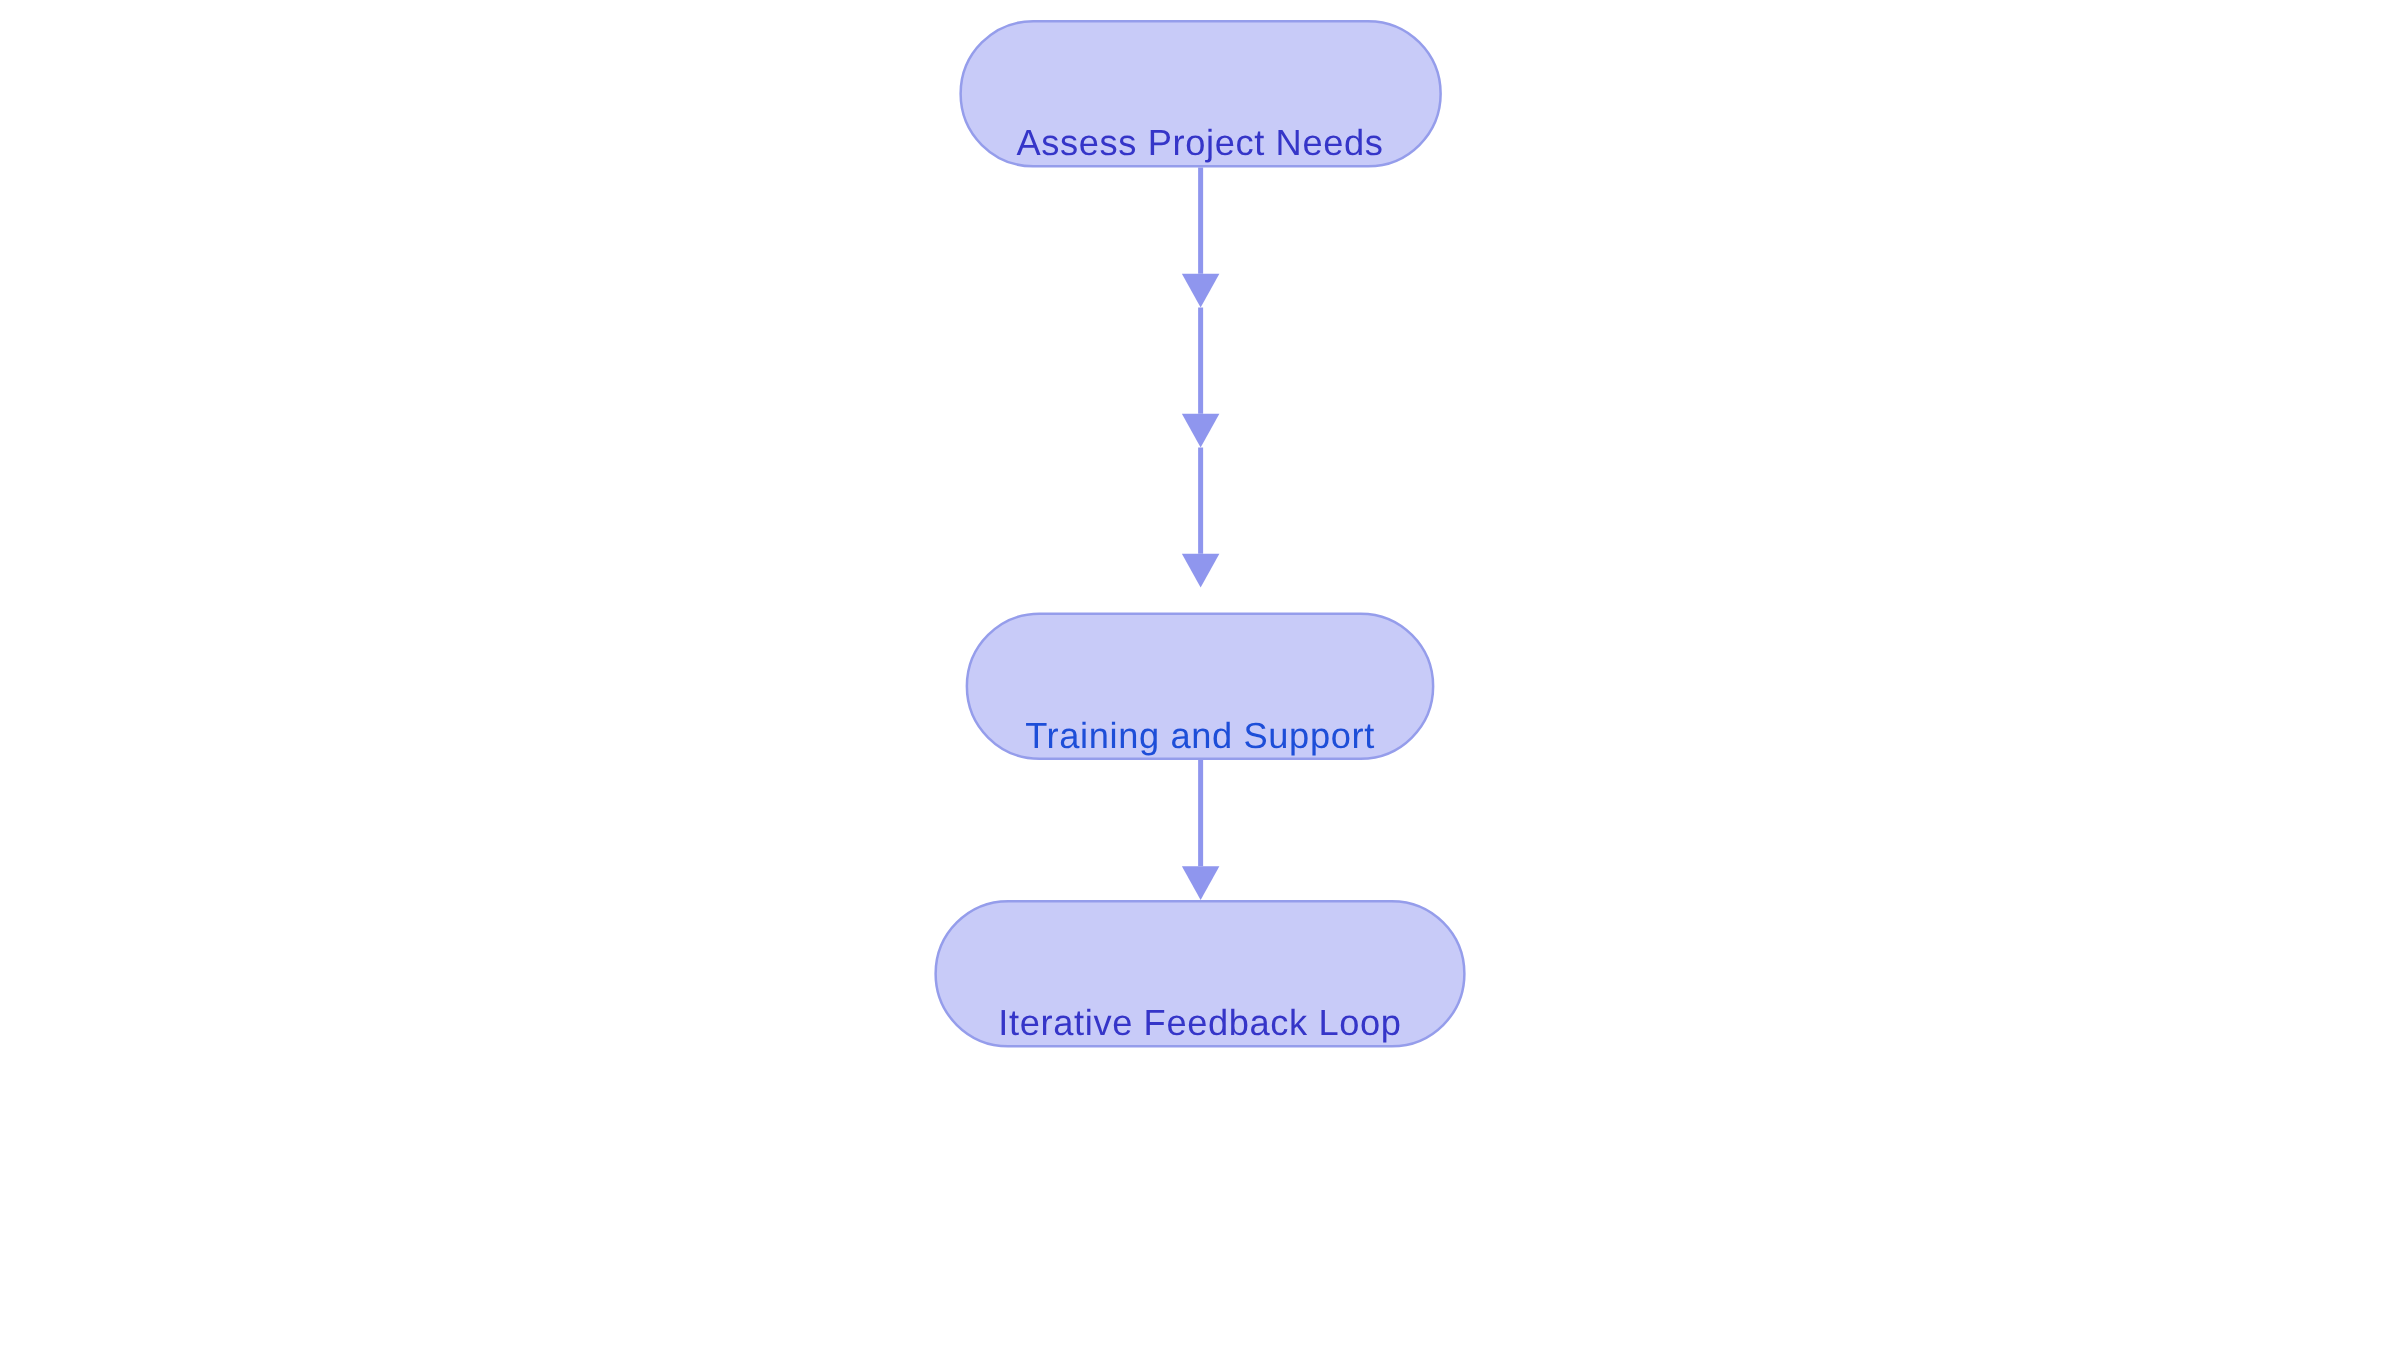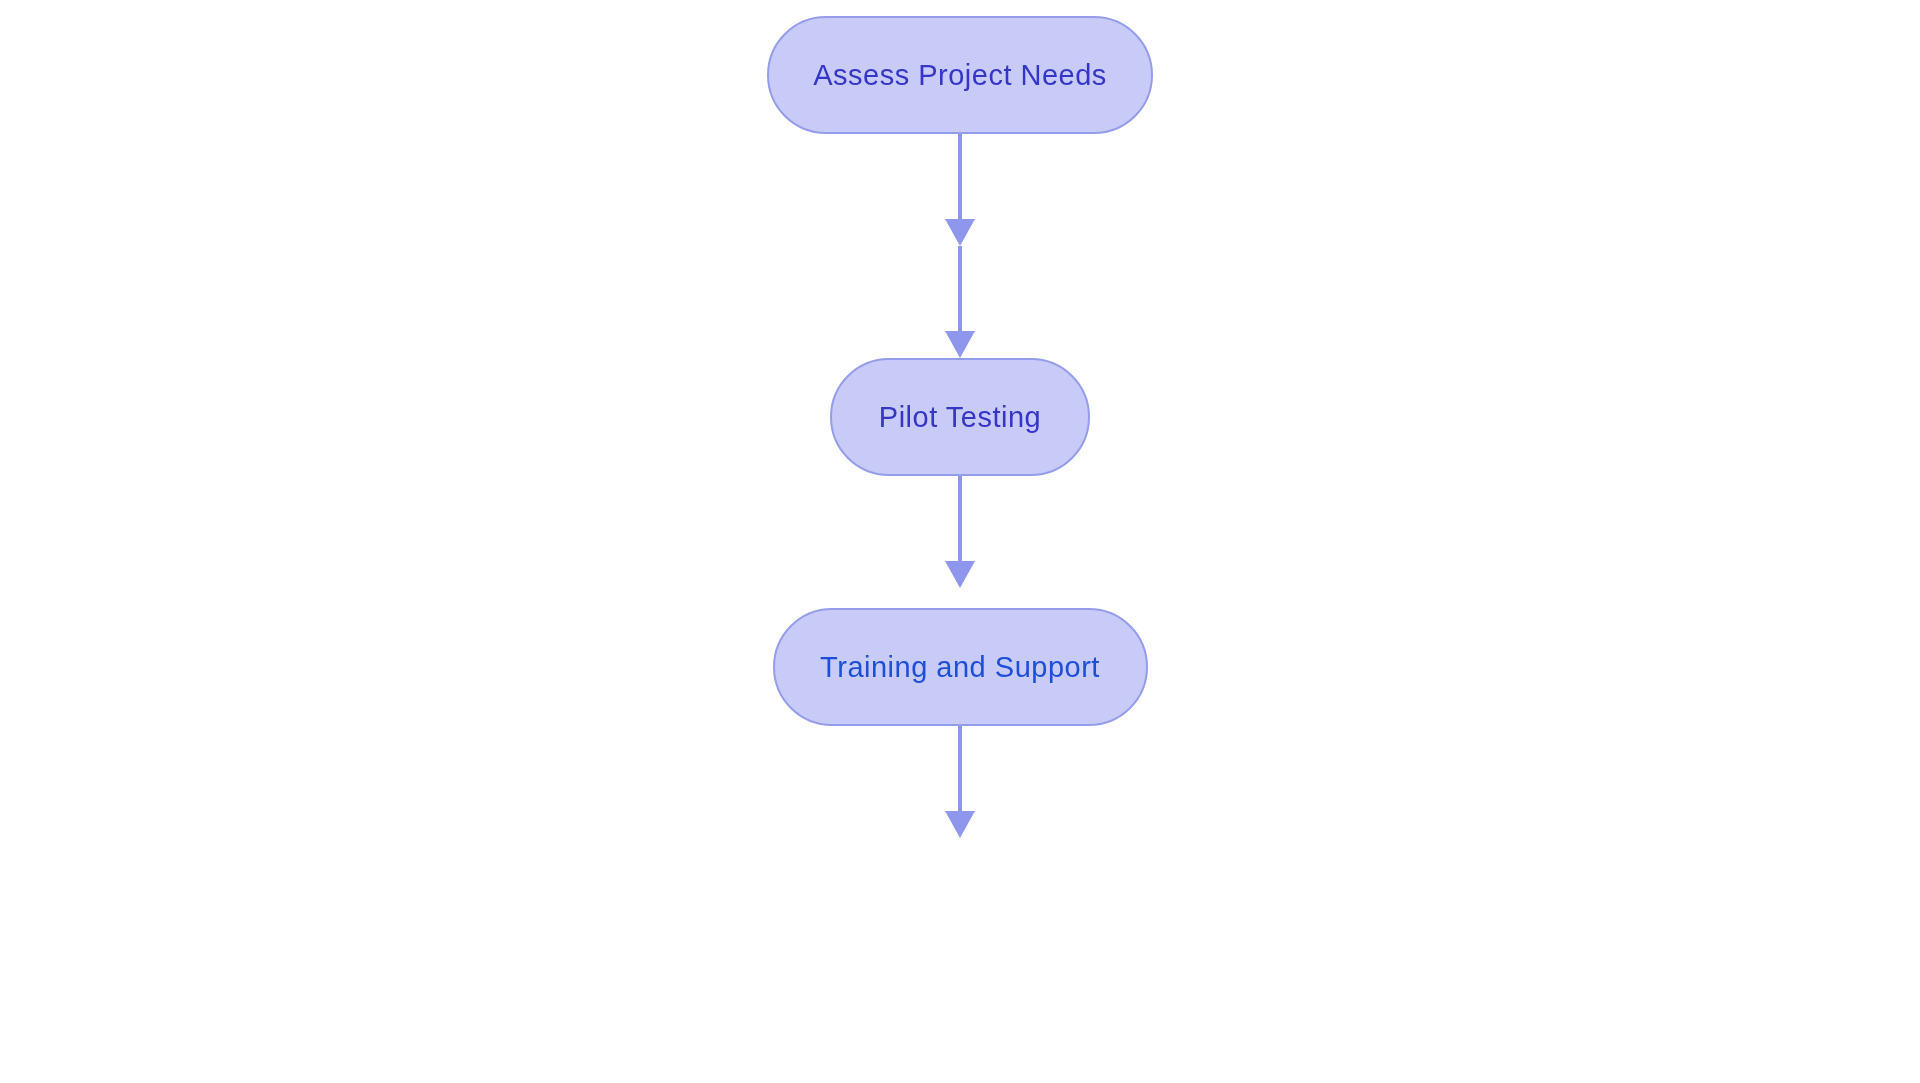--- a/index.html
+++ b/index.html
@@ -23,21 +23,21 @@
   .node {
     box-sizing: border-box;
     height: 118px;
     border-radius: 60px;
     background: #c8cbf8;
     border: 2px solid #959deb;
     color: #3535c8;
     font-size: 29px;
     letter-spacing: 0.5px;
     display: flex;
-    align-items: center;
+    align-items: flex-end;
     justify-content: center;
     white-space: nowrap;
   }
   .arrow {
     height: 112px;
     display: flex;
     flex-direction: column;
     align-items: center;
   }
   .arrow .shaft {
@@ -66,32 +66,32 @@
     <div class="shaft" style="background: rgb(143, 150, 238);"></div>
     <div class="head" style="border-top-color: rgb(143, 150, 238);"></div>
   </div>
 
 
   <div class="arrow">
     <div class="shaft" style="background: rgb(143, 150, 238);"></div>
     <div class="head" style="border-top-color: rgb(143, 150, 238);"></div>
   </div>
 
-  <div class="node" style="width: 260px; background: rgb(200, 203, 248); border-color: rgb(149, 157, 235); color: rgb(53, 53, 200);">
-    <span>Pilot Testing</span>
-  </div>
 
   <div class="arrow">
     <div class="shaft" style="background: rgb(143, 150, 238);"></div>
     <div class="head" style="border-top-color: rgb(143, 150, 238);"></div>
   </div>
 
   <div class="node" style="width: 375px; background: rgb(200, 203, 248); border-color: rgb(149, 157, 235); color: #1d4ed8; margin-top: 20px;">
     <span>Training and Support</span>
   </div>
 
   <div class="arrow">
     <div class="shaft" style="background: rgb(143, 150, 238);"></div>
     <div class="head" style="border-top-color: rgb(143, 150, 238);"></div>
   </div>
 
+  <div class="node" style="width: 425px; background: rgb(200, 203, 248); border-color: rgb(149, 157, 235); color: rgb(53, 53, 200);">
+    <span>Iterative Feedback Loop</span>
+  </div>
 
 </div>
 
 </body></html>

